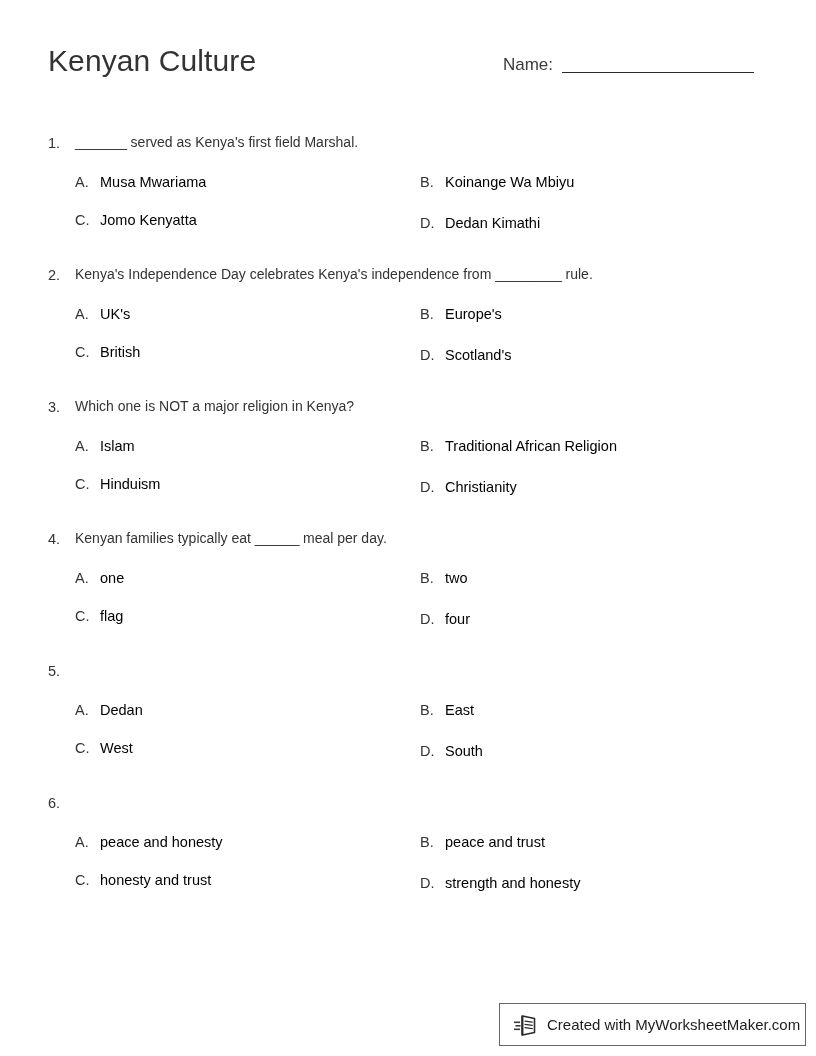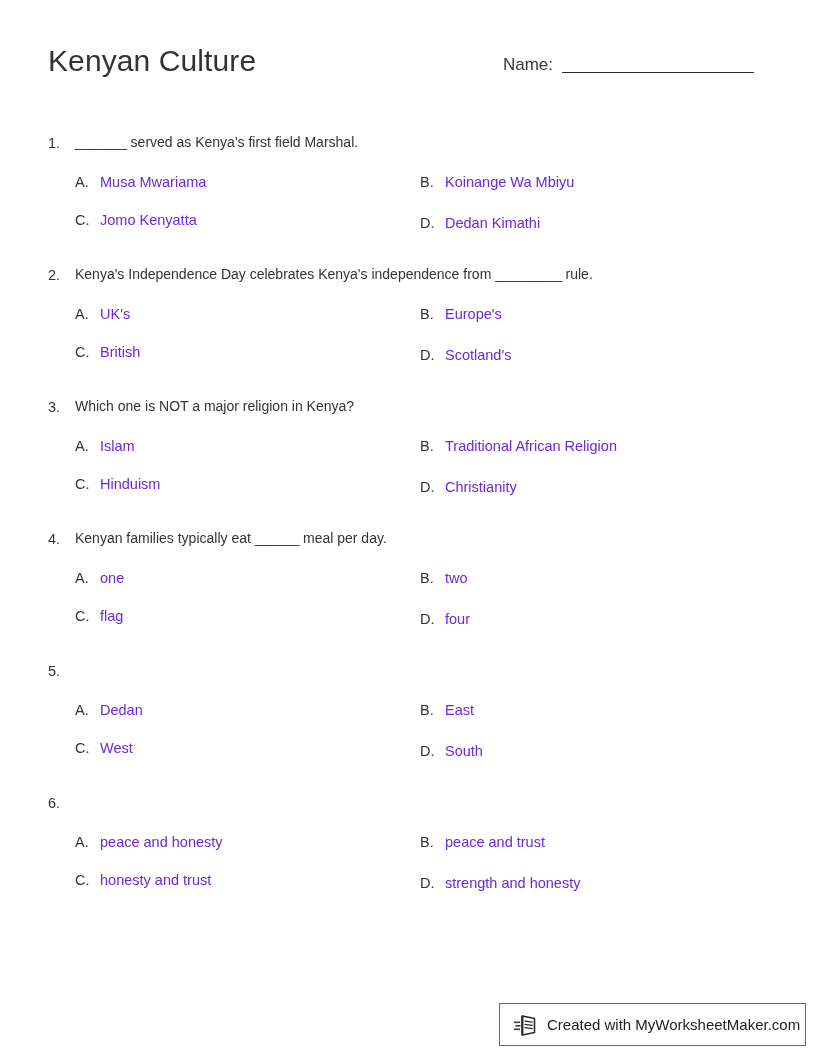--- a/index.html
+++ b/index.html
@@ -111,21 +111,21 @@
     line-height: 20px;
     color: #333333;
     white-space: nowrap;
   }
   .option .opt-letter {
     width: 25px;
     flex: none;
     color: #333333;
   }
   .option .opt-text {
-    color: #6d28d9;
+    color: #000000;
   }
   
   .option.col-left  { left: 75px; }
   
   .option.col-right { left: 420px; }
 
   .option.row-a { top: 12px; }
   .option.row-b { top: 12px; }
   .option.row-c { top: 50px; }
   .option.row-d { top: 53px; }

